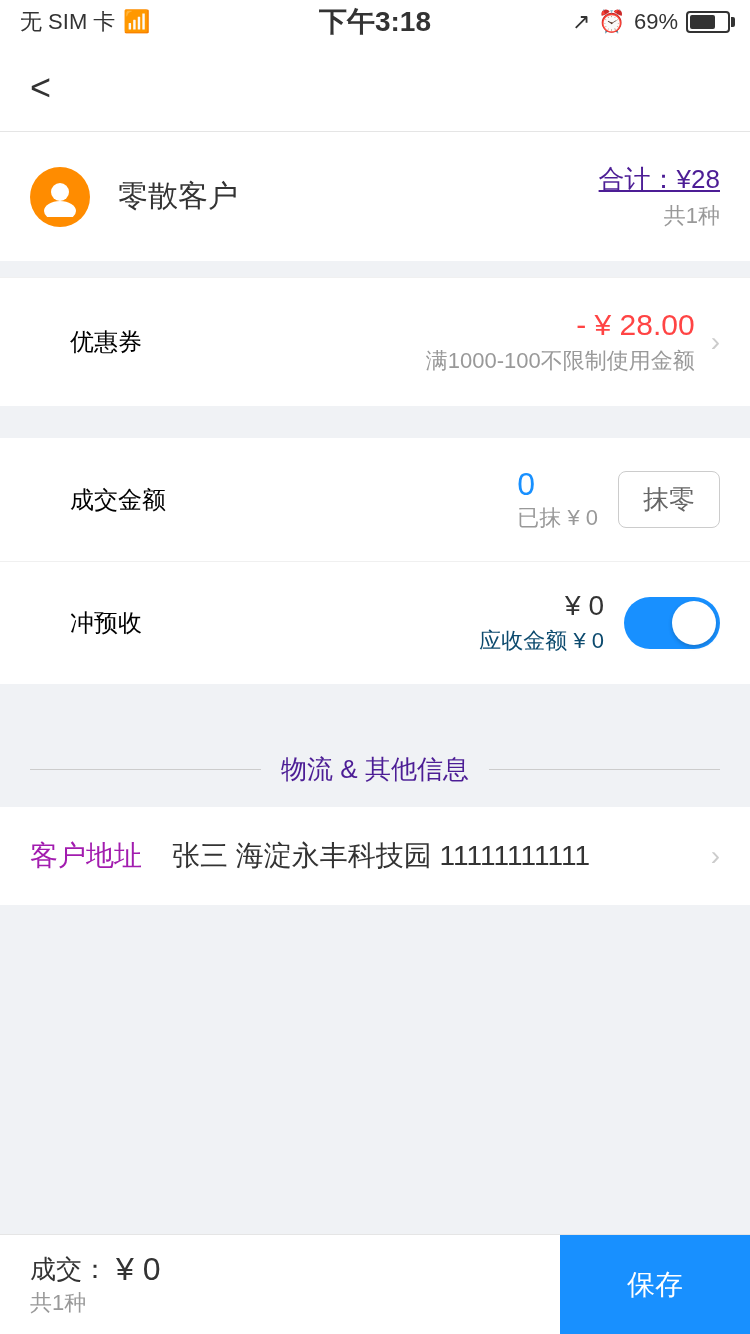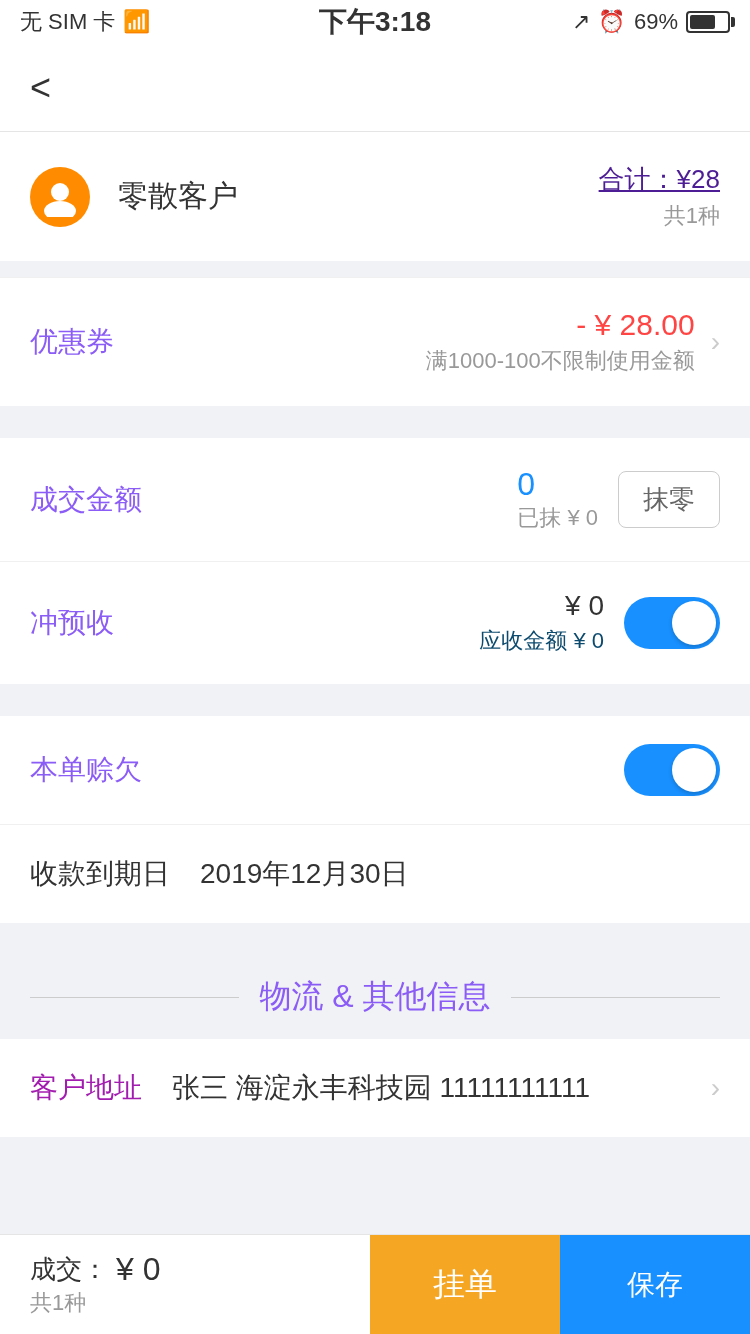--- a/index.html
+++ b/index.html
@@ -175,23 +175,24 @@
       display: flex;
       align-items: center;
       justify-content: space-between;
       padding: 30px 30px;
       background: #fff;
       min-height: 90px;
       border-top: 1px solid #f0f0f0;
     }
 
     .row-label {
-      font-size: 28px;
-      color: #8b5cf6;
+      font-size: 24px;
+      color: #000000;
       white-space: nowrap;
+      margin-left: 40px;
     }
 
     .row-right {
       display: flex;
       align-items: center;
       gap: 16px;
     }
 
     .coupon-info {
       text-align: right;
@@ -330,22 +331,22 @@
       padding: 20px 30px;
     }
 
     .logistics-line {
       flex: 1;
       height: 1px;
       background: #ccc;
     }
 
     .logistics-title {
-      font-size: 32px;
-      color: #8b5cf6;
+      font-size: 26px;
+      color: #4c1d95;
       margin: 0 20px;
     }
 
     
     .address-row {
       display: flex;
       align-items: center;
       padding: 30px 30px;
       background: #fff;
       justify-content: space-between;
@@ -510,33 +511,20 @@
         </div>
         <div class="toggle">
           <div class="toggle-knob"></div>
         </div>
       </div>
     </div>
   </div>
 
   <div class="section-divider"></div>
 
-  <div class="section">
-    <div class="amount-row">
-      <span class="row-label">本单赊欠</span>
-      <div class="toggle">
-        <div class="toggle-knob"></div>
-      </div>
-    </div>
-
-    <div class="due-date-row">
-      <span class="due-label">收款到期日</span>
-      <span class="due-value">2019年12月30日</span>
-    </div>
-  </div>
 
   <div class="section-divider"></div>
 
   <div class="logistics-header">
     <div class="logistics-line"></div>
     <span class="logistics-title">物流 &amp; 其他信息</span>
     <div class="logistics-line"></div>
   </div>
 
   <div class="section">
@@ -550,15 +538,14 @@
 </div>
 
 <div class="bottom-bar">
   <div class="bottom-info">
     <div class="bottom-deal">
       <span>成交：</span>
       <span class="bottom-deal-amount">¥ 0</span>
     </div>
     <div class="bottom-count">共1种</div>
   </div>
-  <div class="btn-hang">挂单</div>
   <div class="btn-save">保存</div>
 </div>
 
 </body></html>

